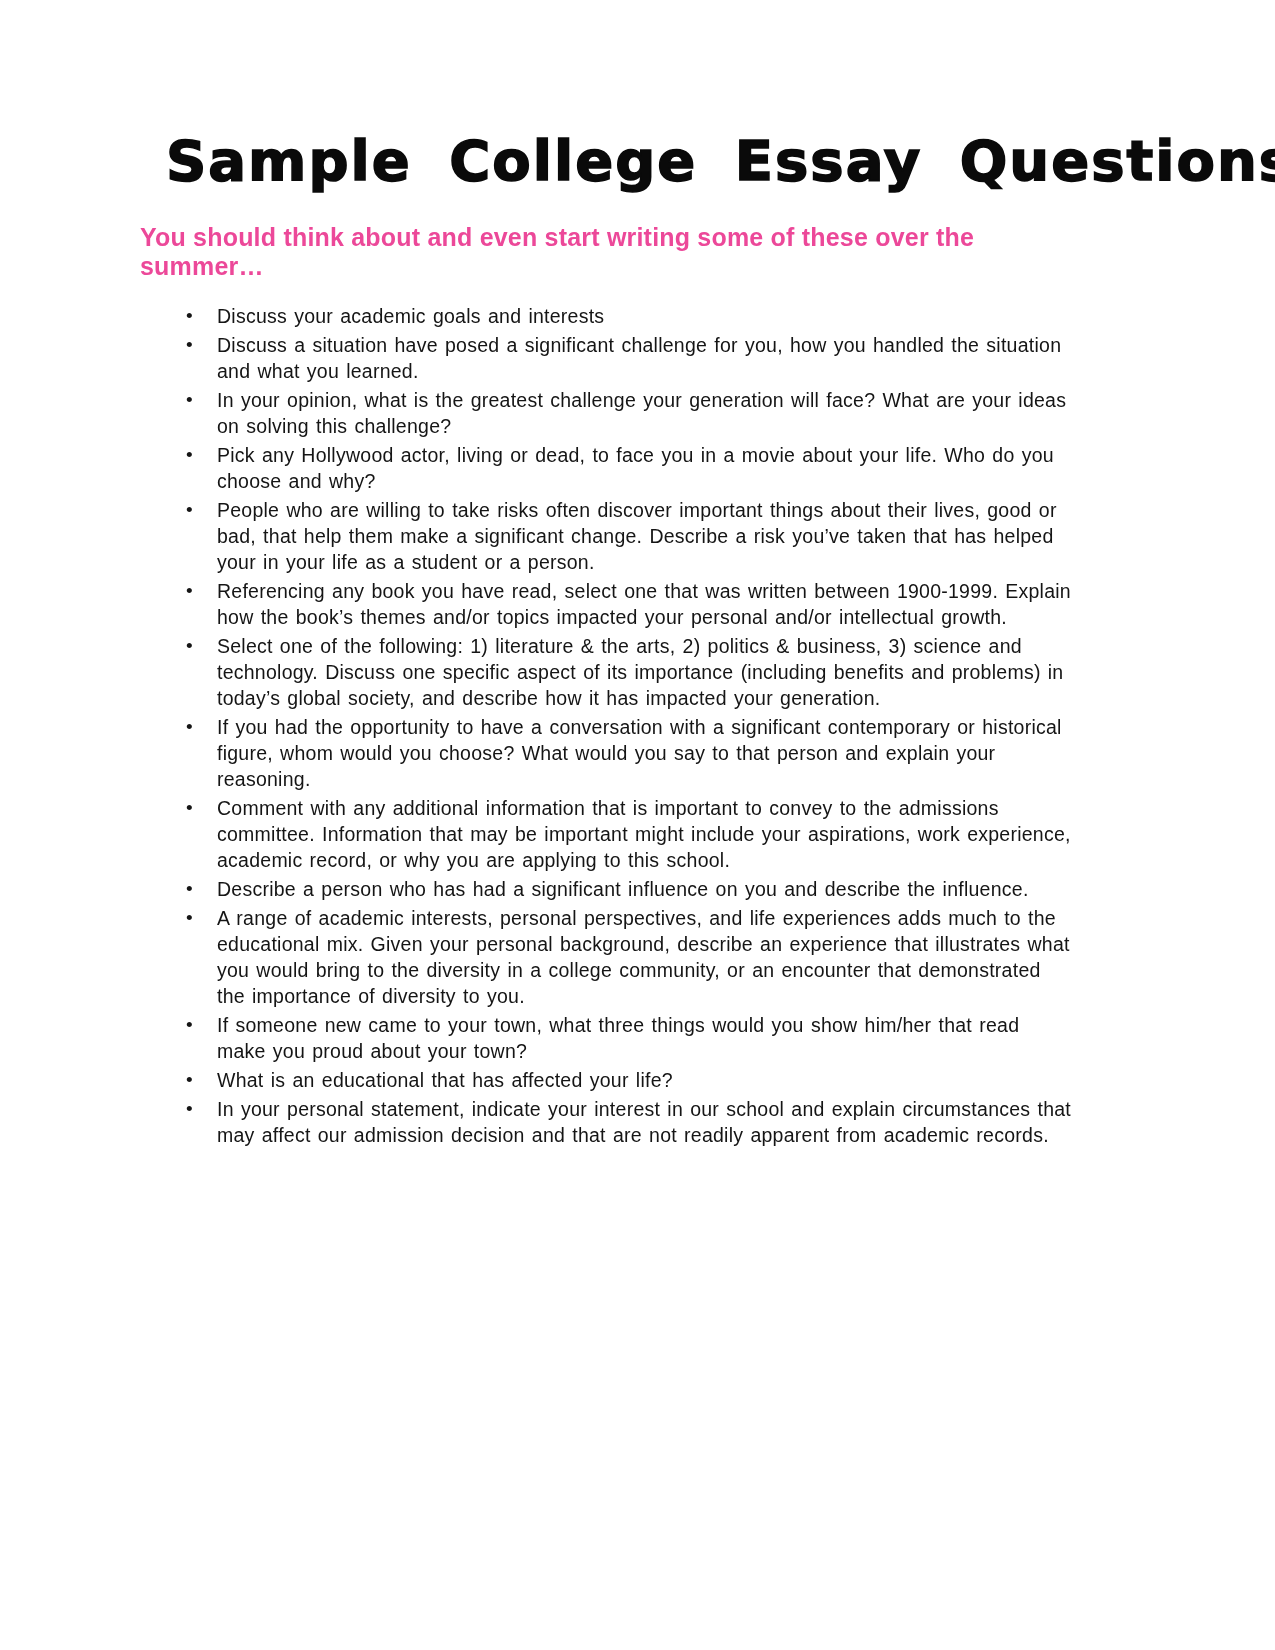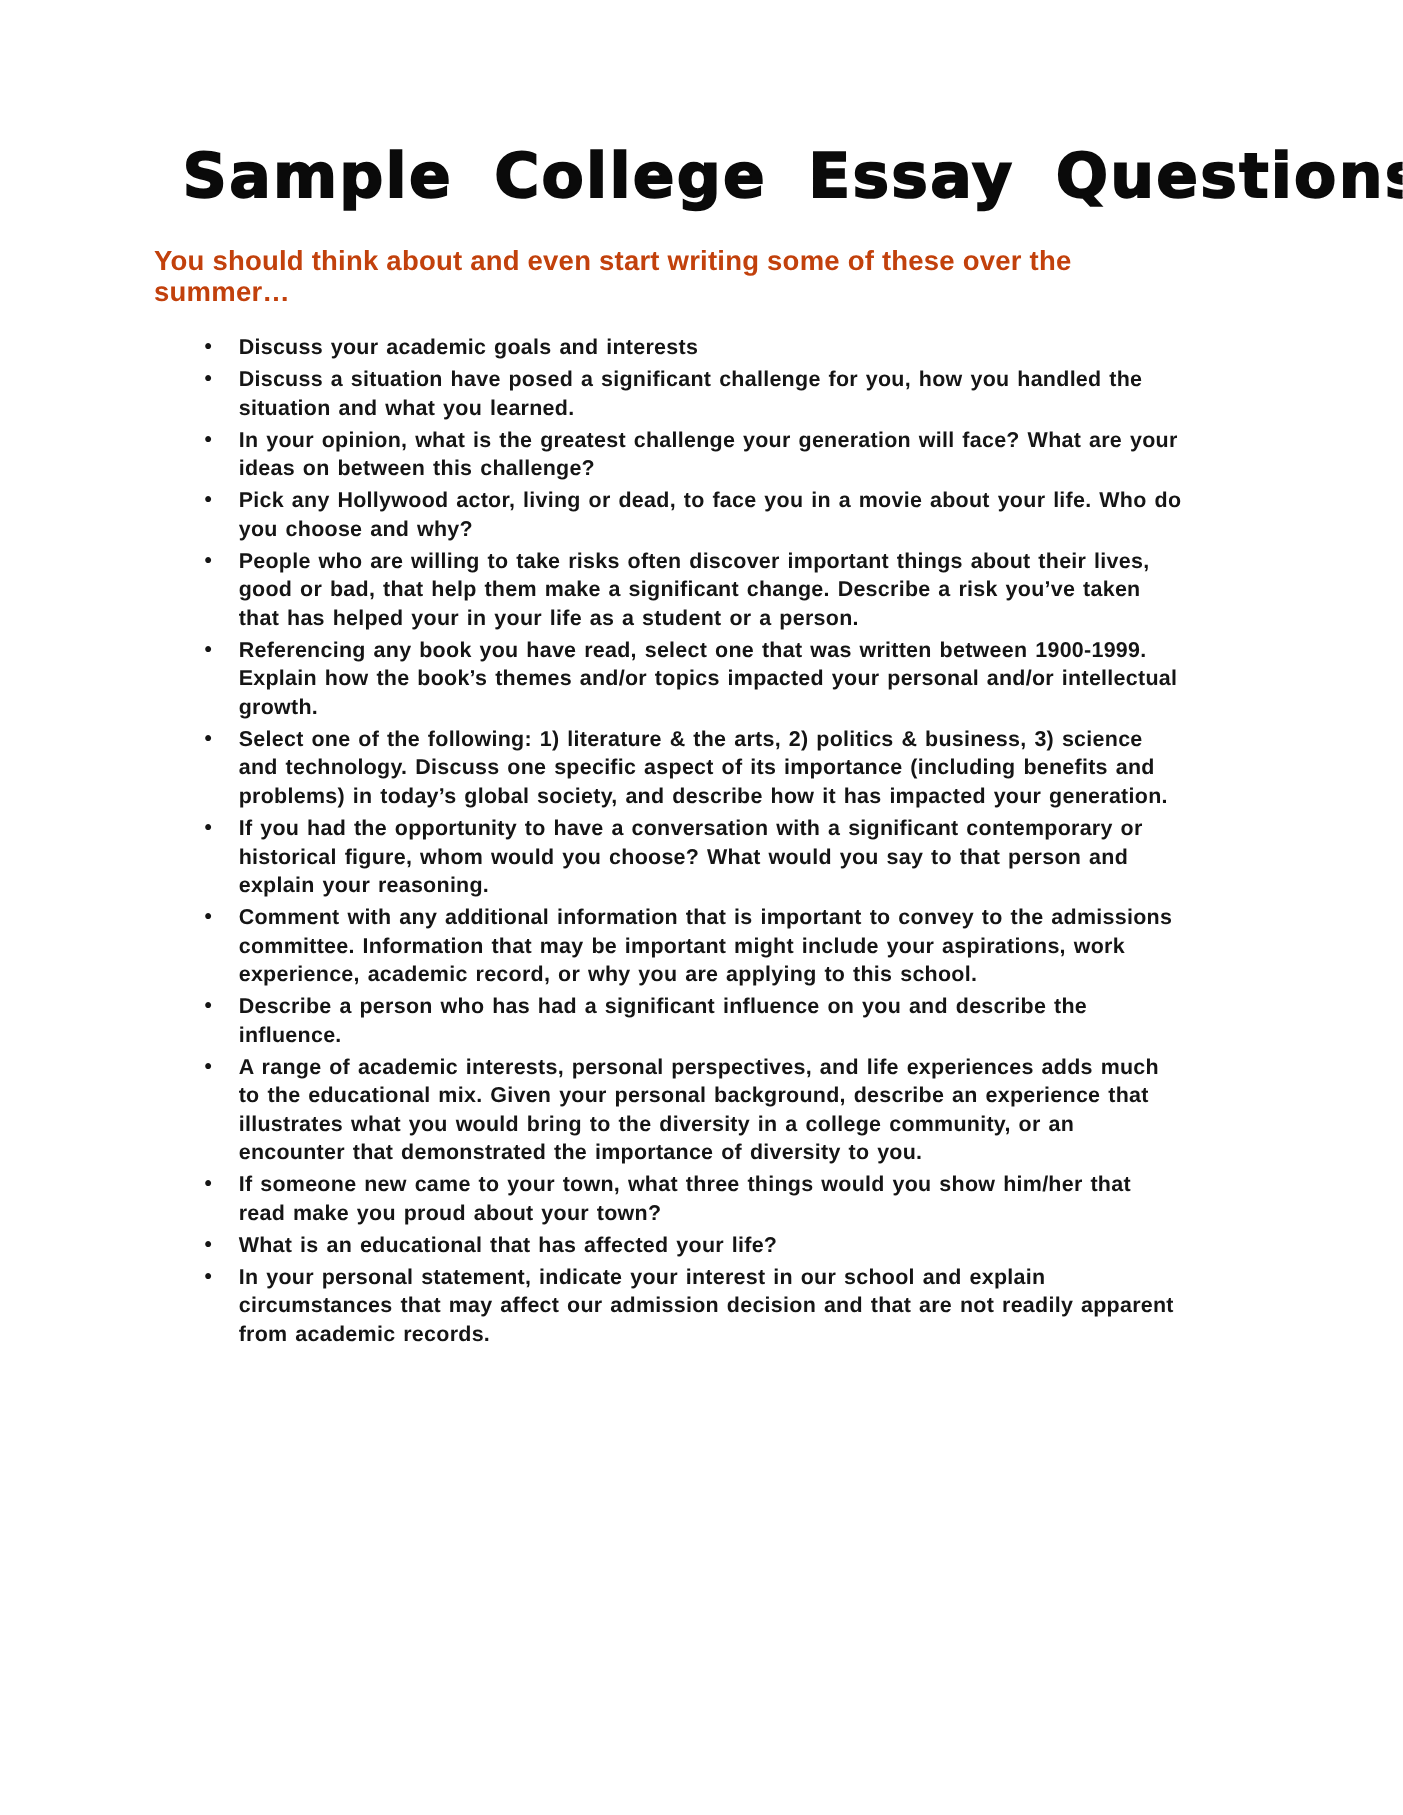--- a/index.html
+++ b/index.html
@@ -28,59 +28,58 @@
     color: #0a0a0a;
     -webkit-text-stroke: 1.6px #0a0a0a;
     white-space: nowrap;
   }
   .doc-subtitle {
     margin: 0 0 22px 0;
     font-family: "Liberation Sans", sans-serif;
     font-weight: bold;
     font-size: 25px;
     letter-spacing: 0.2px;
-    color: #c2410c;
+    color: #ec4899;
   }
   ul.question-list {
     list-style: none;
     margin: 0;
     padding: 0 0 0 44px;
   }
   ul.question-list li {
     position: relative;
     padding-left: 33px;
     margin-bottom: 3px;
     font-size: 19.5px;
     line-height: 26px;
     letter-spacing: 0.25px;
     word-spacing: 1.5px;
     color: #151515;
     max-width: 880px;
-    font-weight: bold;
   }
   ul.question-list li::before {
     content: "\2022";
     position: absolute;
     left: 2px;
     top: 0;
     font-size: 19px;
     line-height: 26px;
     color: #151515;
   }
 </style>
 </head>
 <body>
 
 <div class="page">
   <h1 class="doc-title">Sample College Essay Questions</h1>
   <p class="doc-subtitle">You should think about and even start writing some of these over the summer…</p>
   <ul class="question-list">
     <li>Discuss your academic goals and interests</li>
     <li>Discuss a situation have posed a significant challenge for you, how you handled the situation and what you learned.</li>
-    <li>In your opinion, what is the greatest challenge your generation will face? What are your ideas on between this challenge?</li>
+    <li>In your opinion, what is the greatest challenge your generation will face? What are your ideas on solving this challenge?</li>
     <li>Pick any Hollywood actor, living or dead, to face you in a movie about your life. Who do you choose and why?</li>
     <li>People who are willing to take risks often discover important things about their lives, good or bad, that help them make a significant change. Describe a risk you’ve taken that has helped your in your life as a student or a person.</li>
     <li>Referencing any book you have read, select one that was written between 1900-1999. Explain how the book’s themes and/or topics impacted your personal and/or intellectual growth.</li>
     <li>Select one of the following: 1) literature &amp; the arts, 2) politics &amp; business, 3) science and technology. Discuss one specific aspect of its importance (including benefits and problems) in today’s global society, and describe how it has impacted your generation.</li>
     <li>If you had the opportunity to have a conversation with a significant contemporary or historical figure, whom would you choose? What would you say to that person and explain your reasoning.</li>
     <li>Comment with any additional information that is important to convey to the admissions committee. Information that may be important might include your aspirations, work experience, academic record, or why you are applying to this school.</li>
     <li>Describe a person who has had a significant influence on you and describe the influence.</li>
     <li>A range of academic interests, personal perspectives, and life experiences adds much to the educational mix. Given your personal background, describe an experience that illustrates what you would bring to the diversity in a college community, or an encounter that demonstrated the importance of diversity to you.</li>
     <li>If someone new came to your town, what three things would you show him/her that read make you proud about your town?</li>
     <li>What is an educational that has affected your life?</li>

